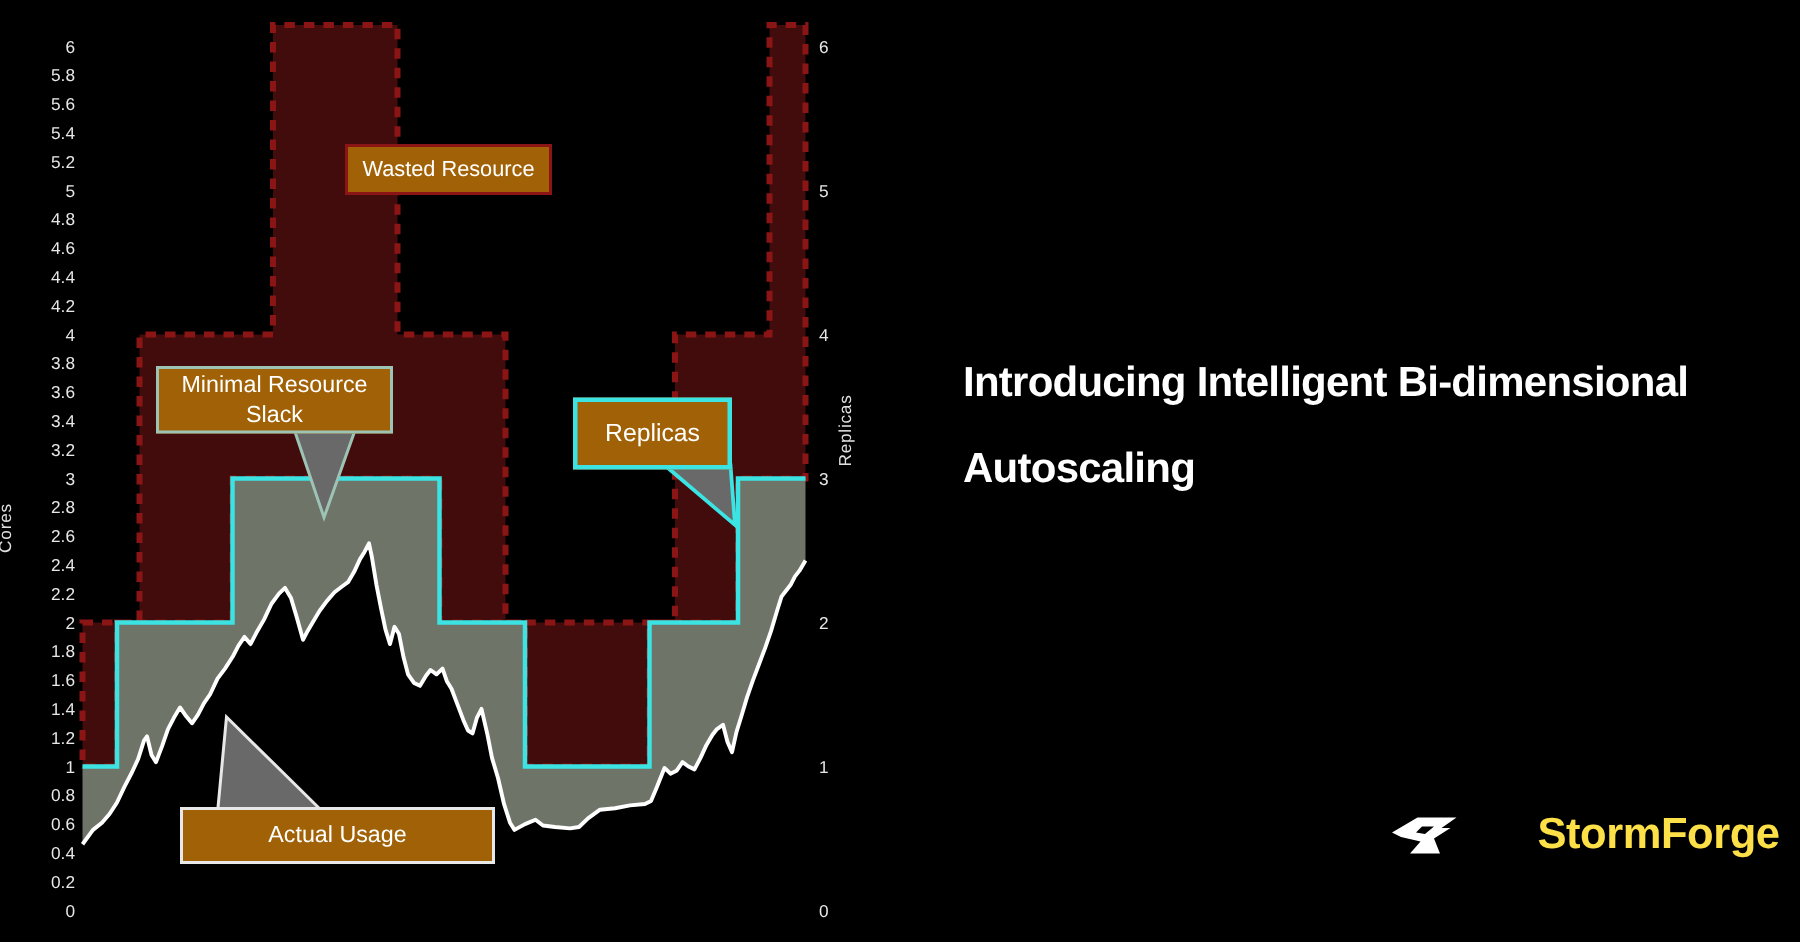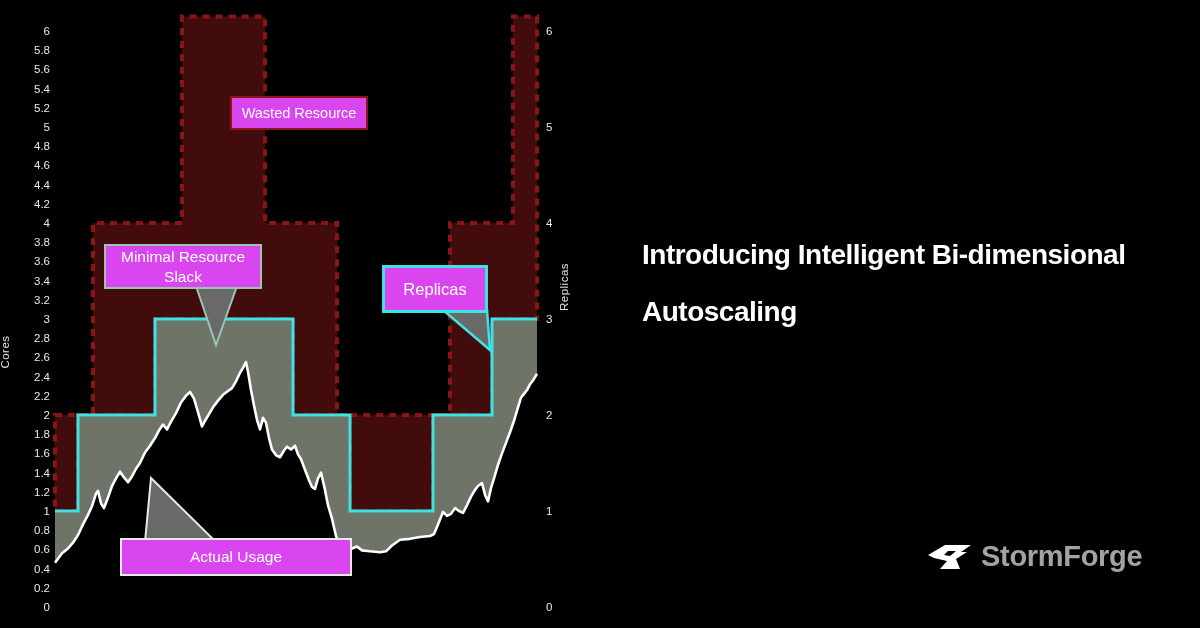--- a/index.html
+++ b/index.html
@@ -2,30 +2,30 @@
 <html><head>
 <meta charset="utf-8">
 <style>
   html,body{margin:0;padding:0;background:#000;}
   #card{position:relative;width:1200px;height:628px;background:#000;overflow:hidden;
         font-family:"Liberation Sans",sans-serif;}
   #chart-svg{position:absolute;left:0;top:0;}
   .tick{fill:#e8e8e8;font-family:"Liberation Sans",sans-serif;font-size:11.5px;}
   .axis-title{position:absolute;color:#e0e0e0;font-size:11.5px;letter-spacing:.5px;
         transform:rotate(-90deg);transform-origin:center;white-space:nowrap;}
-  .callout{position:absolute;background:#d946ef;color:#fff;display:flex;align-items:center;
+  .callout{position:absolute;background:#a16207;color:#fff;display:flex;align-items:center;
         justify-content:center;text-align:center;box-sizing:border-box;line-height:1.25;}
   #wasted-box{left:230px;top:96px;width:138px;height:34px;border:2px solid #8b1515;font-size:14.5px;}
   #minimal-box{left:104px;top:244px;width:158px;height:45px;border:2px solid #9dc3b5;font-size:15.5px;padding:18px 8px;}
   #replicas-box{left:382px;top:265px;width:106px;height:48px;border:3px solid #3ce3e3;font-size:16.5px;}
-  #actual-box{left:120px;top:538px;width:232px;height:38px;border:2px solid #e8e8e8;font-size:15.5px;}
+  #actual-box{left:120px;top:538px;width:210px;height:38px;border:2px solid #e8e8e8;font-size:15.5px;}
   #headline{position:absolute;left:642px;top:226px;width:560px;color:#fff;
         font-size:28px;font-weight:700;line-height:57px;letter-spacing:-.5px;}
   #logo{position:absolute;left:926px;top:540px;display:flex;align-items:center;gap:9px;}
-  #logo-text{color:#a3a3a3;font-size:29px;font-weight:700;letter-spacing:-.3px;}
+  #logo-text{color:#fde047;font-size:29px;font-weight:700;letter-spacing:-.3px;margin-left:44px;}
 </style>
 </head>
 <body>
 
 <div id="card">
 
   <svg id="chart-svg" width="600" height="628" viewBox="0 0 600 628">
     <polygon id="red-area" fill="#430c0c" stroke="#8b1515" stroke-width="4" stroke-dasharray="7 6" points="55,415 93,415 93,223 182,223 182,16.59999999999991 265,16.59999999999991 265,223 337,223 337,415 450,415 450,223 513,223 513,16.59999999999991 537,16.59999999999991 537,319 492,319 492,415 433,415 433,511 350,511 350,415 293,415 293,319 155,319 155,415 78,415 78,511 55,511"></polygon>
     <polygon id="sage-area" fill="#6e7468" points="55,511 78,511 78,415 155,415 155,319 293,319 293,415 350,415 350,511 433,511 433,415 492,415 492,319 537,319 537,373.71999999999997 533,380.44 530,384.28000000000003 527,390.04 524,393.88 521,397.71999999999997 518,407.32 514,420.76 510,432.28 506,442.84000000000003 502,453.4 498,464.92 494,478.36 491,487.96000000000004 488,501.4 485,494.68 482,483.15999999999997 478,486.03999999999996 475,489.88 471,496.6 467,505.24 463,512.92 459,511 455,508.12 451,513.88 447,515.8 443,511.96000000000004 438,524.44 434,534.04 430,535.96 420,536.92 410,538.84 400,539.8 392,545.56 386,551.32 380,552.28 370,551.32 362,550.36 357,546.52 350,549.4 343,553.24 340,548.44 336,535.96 332,518.68 328,505.24 325,489.88 321,472.6 318,478.36 315,488.92 312,487 309,480.28 305,469.72 301,459.15999999999997 298,454.36 295,445.72 291,449.56 287,446.68 284,450.52 280,457.24 276,455.32 272,449.56 269,438.03999999999996 266,422.68 263,417.88 260,429.4 257,419.8 254,405.4 251,390.04 248,371.79999999999995 246,362.20000000000005 243,367.96 240,372.76 236,381.4 232,388.12 228,391 223,394.84000000000003 218,400.6 213,407.32 209,414.04 205,420.76 202,426.52 198,412.12 194,398.68 190,391.96 186,395.79999999999995 181,402.52 176,413.08 171,421.72 167,429.4 163,424.6 159,430.36 155,438.03999999999996 150,445.72 145,452.44 140,463 136,468.76 132,476.44 128,482.2 124,477.4 120,471.64 116,478.36 112,486.03999999999996 108,497.56 104,508.12 101,503.32 98,490.84000000000003 96,493.72 92,506.2 88,514.84 83,524.44 78,535 73,542.68 68,548.44 62,553.24 55,562.84"></polygon>
     <polyline id="cyan-line" fill="none" stroke="#3ce3e3" stroke-width="3" points="55,511 78,511 78,415 155,415 155,319 293,319 293,415 350,415 350,511 433,511 433,415 492,415 492,319 537,319"></polyline>

